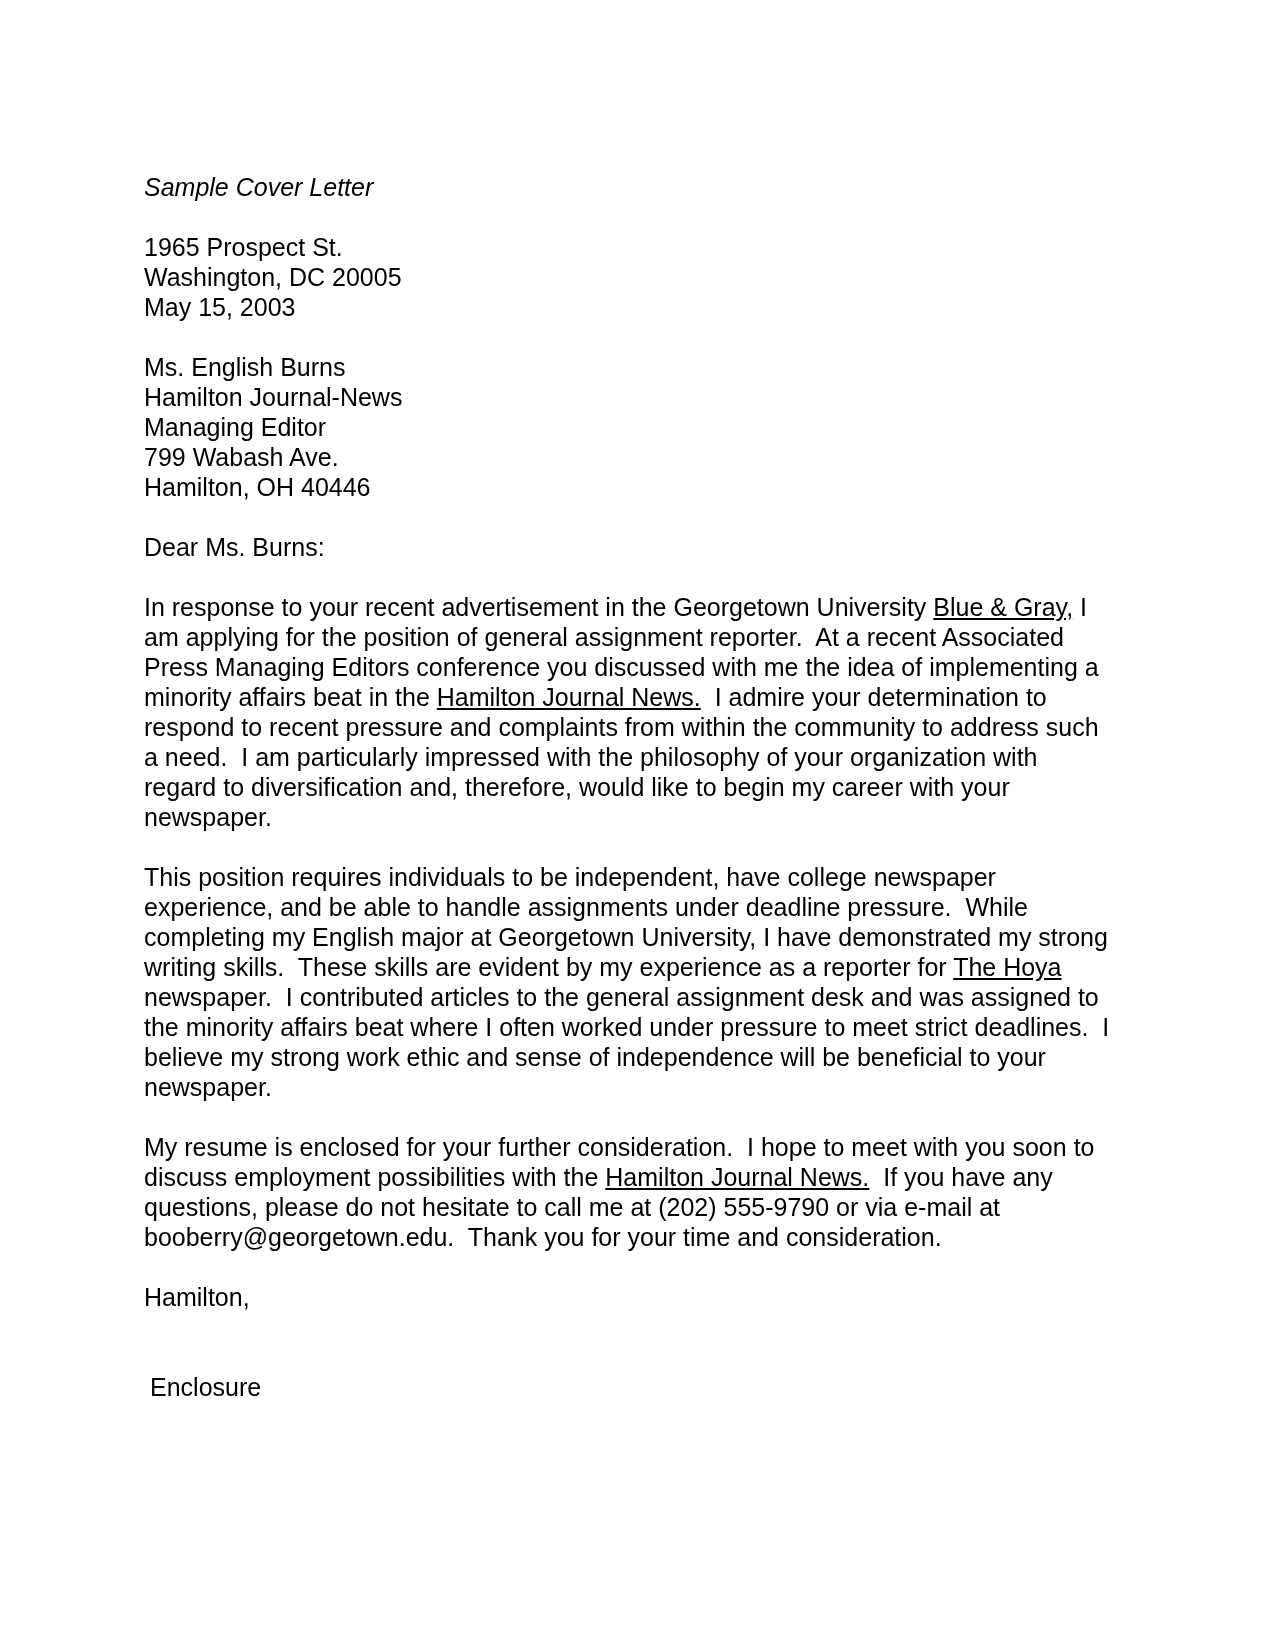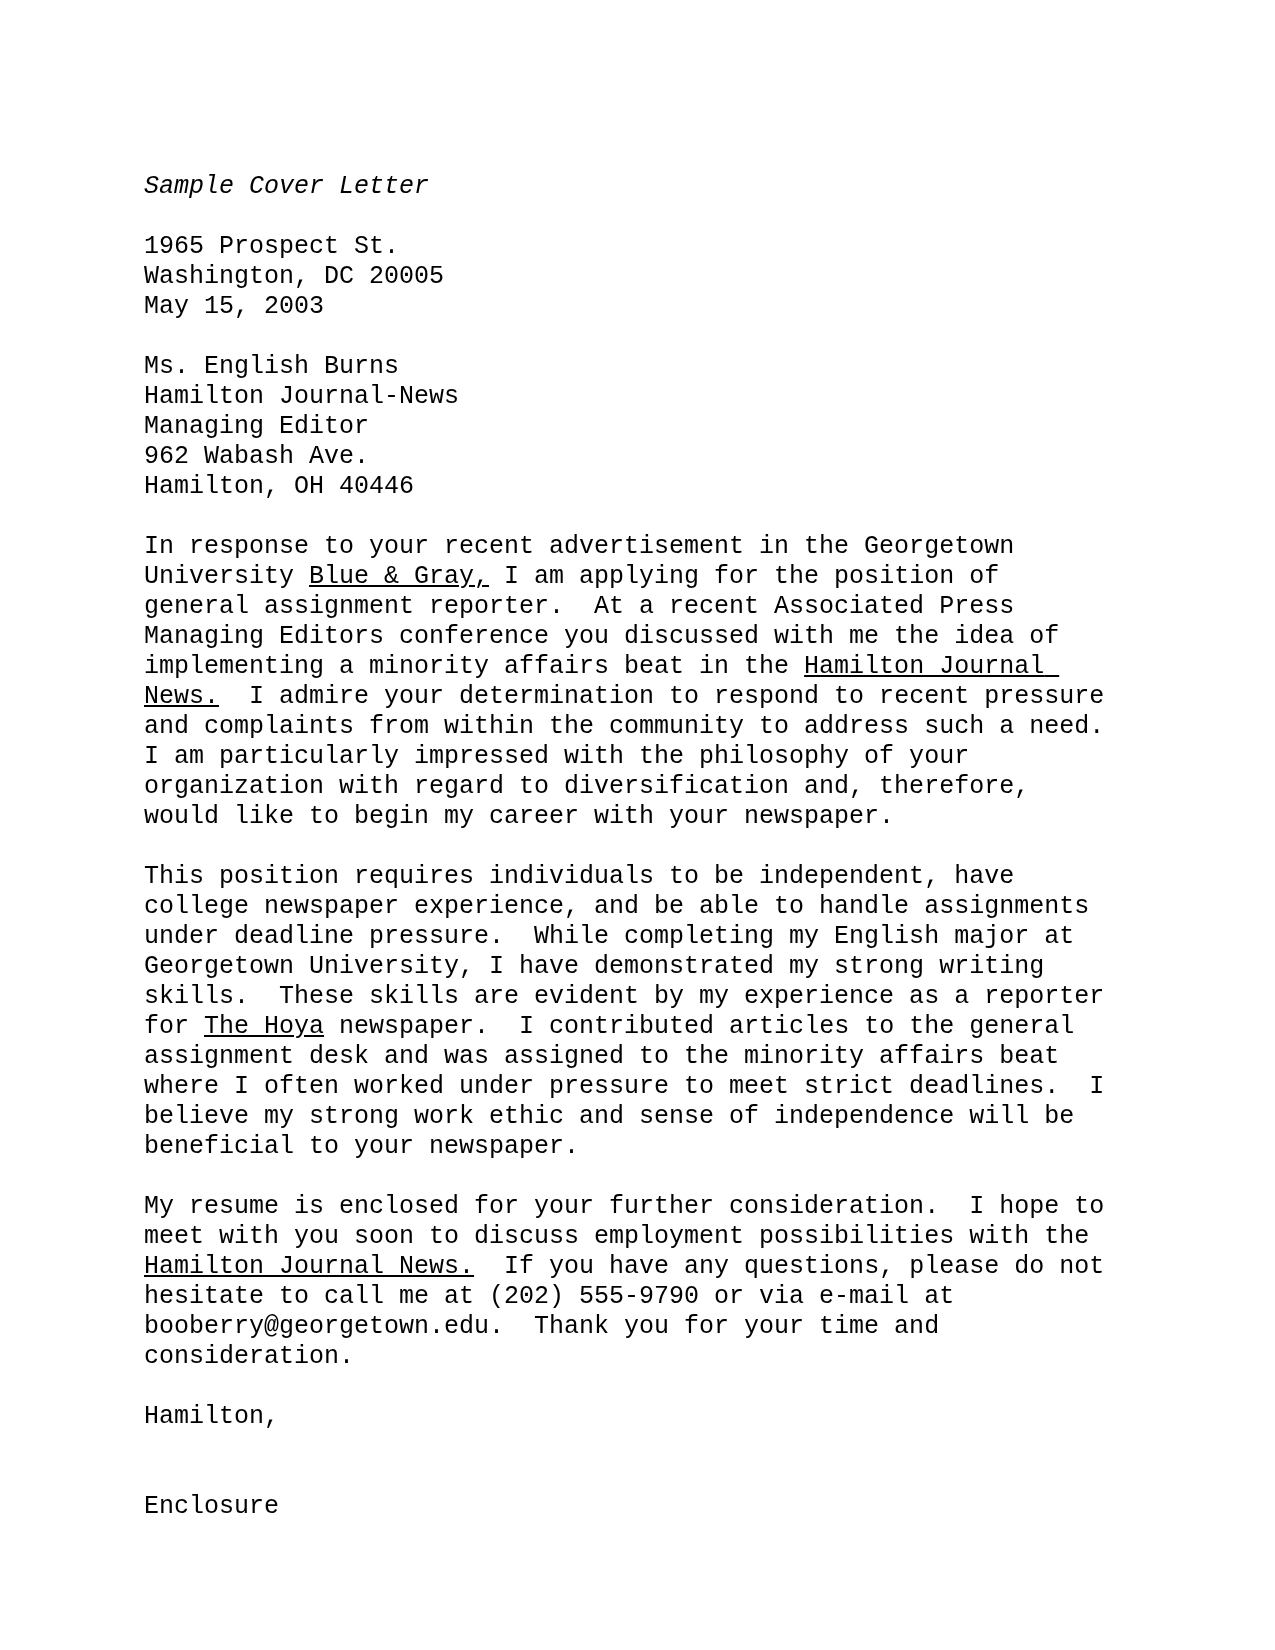--- a/index.html
+++ b/index.html
@@ -6,21 +6,21 @@
     margin: 0;
     padding: 0;
     background: #ffffff;
   }
   .page {
     position: relative;
     width: 1275px;
     height: 1650px;
     background: #ffffff;
     color: #000000;
-    font-family: Liberation Mono, monospace;
+    font-family: Liberation Sans, sans-serif;
     font-size: 25px;
     line-height: 30px;
     box-sizing: border-box;
     padding: 172px 165px 0 144px;
     overflow: hidden;
   }
   .title {
     font-style: italic;
     margin: 0 0 30px 0;
   }
@@ -40,44 +40,45 @@
   span.u {
     text-decoration: underline;
   }
   .closing {
     margin: 18px 0 60px 0;
   }
   .signature {
     margin: 0 0 30px 0;
   }
   .enclosure {
-    margin: 0;
+    margin: 6px;
   }
 </style>
 </head>
 <body>
 
 <div class="page">
 
   <div class="title">Sample Cover Letter</div>
 
   <div class="addr-block">
       <div class="line">1965 Prospect St.</div>
       <div class="line">Washington, DC 20005</div>
       <div class="line">May 15, 2003</div>
     </div>
 
   <div class="addr-block">
       <div class="line">Ms. English Burns</div>
       <div class="line">Hamilton Journal-News</div>
       <div class="line">Managing Editor</div>
-      <div class="line">962 Wabash Ave.</div>
+      <div class="line">799 Wabash Ave.</div>
       <div class="line">Hamilton, OH 40446</div>
     </div>
 
+  <div class="salutation">Dear Ms. Burns:</div>
 
   <p class="body-para"><span>In response to your recent advertisement in the Georgetown University </span><span class="u">Blue &amp; Gray,</span><span> I am applying for the position of general assignment reporter.  At a recent Associated Press Managing Editors conference you discussed with me the idea of implementing a minority affairs beat in the </span><span class="u">Hamilton Journal News.</span><span>  I admire your determination to respond to recent pressure and complaints from within the community to address such a need.  I am particularly impressed with the philosophy of your organization with regard to diversification and, therefore, would like to begin my career with your newspaper.</span></p>
 
   <p class="body-para"><span>This position requires individuals to be independent, have college newspaper experience, and be able to handle assignments under deadline pressure.  While completing my English major at Georgetown University, I have demonstrated my strong writing skills.  These skills are evident by my experience as a reporter for </span><span class="u">The Hoya</span><span> newspaper.  I contributed articles to the general assignment desk and was assigned to the minority affairs beat where I often worked under pressure to meet strict deadlines.  I believe my strong work ethic and sense of independence will be beneficial to your newspaper.</span></p>
 
   <p class="body-para"><span>My resume is enclosed for your further consideration.  I hope to meet with you soon to discuss employment possibilities with the </span><span class="u">Hamilton Journal News.</span><span>  If you have any questions, please do not hesitate to call me at (202) 555-9790 or via e-mail at booberry@georgetown.edu.  Thank you for your time and consideration.</span></p>
 
   <div class="closing">Hamilton,</div>
 
 

